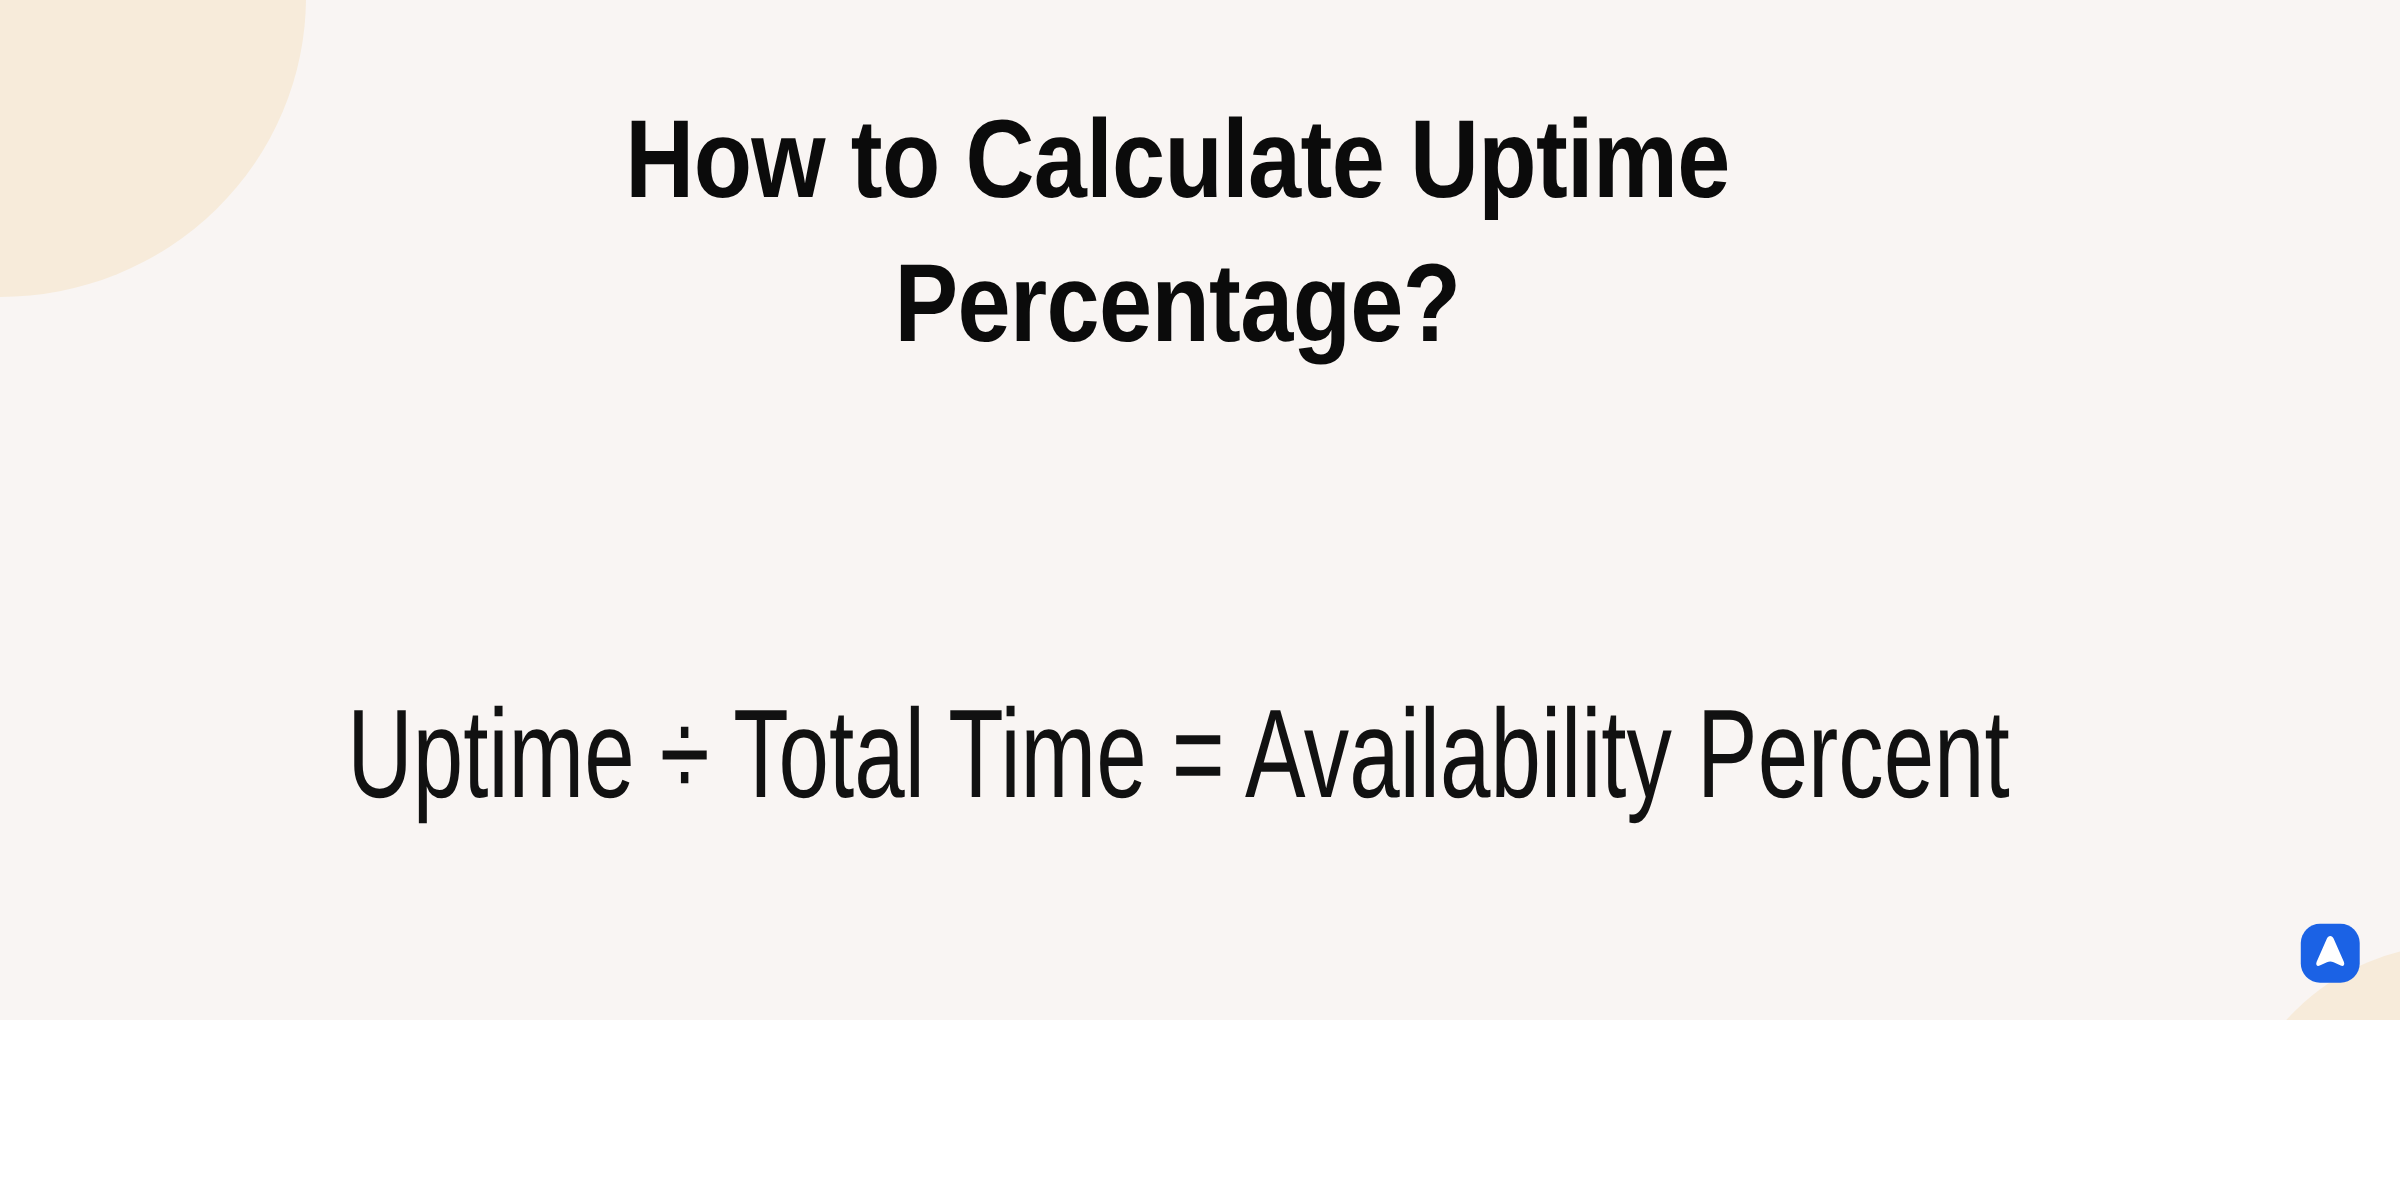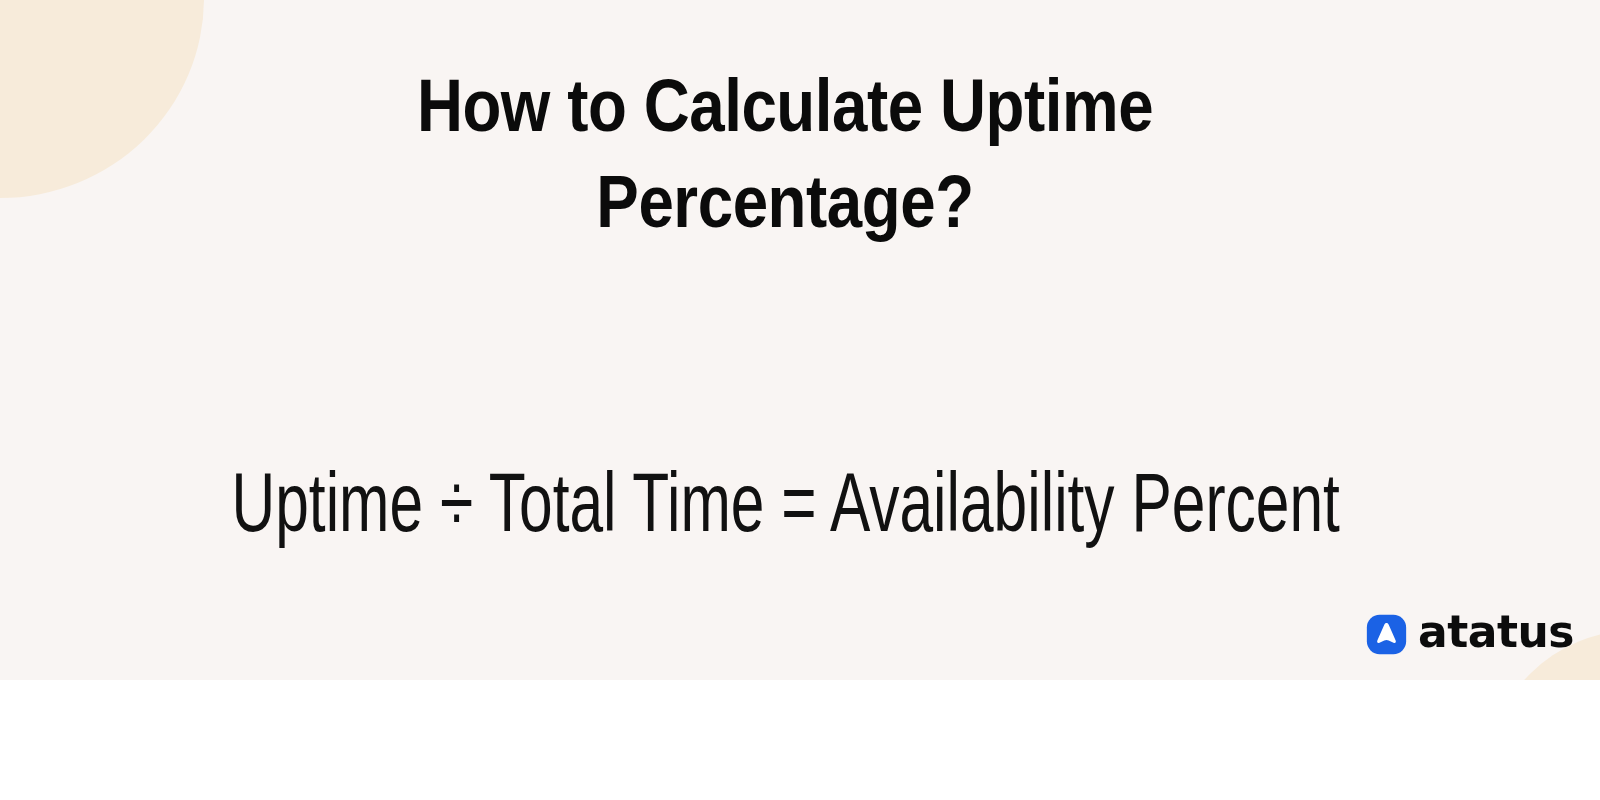--- a/index.html
+++ b/index.html
@@ -126,16 +126,15 @@
   <div id="formula-block">
     <span id="formula-text">Uptime ÷ Total Time = Availability Percent</span>
   </div>
 
   <div id="logo">
     <svg id="logo-mark" viewBox="0 0 48 48">
       <path d="M24 1.2 C38.4 1.2 46.8 9.6 46.8 24 C46.8 38.4 38.4 46.8 24 46.8 C9.6 46.8 1.2 38.4 1.2 24 C1.2 9.6 9.6 1.2 24 1.2 Z" fill="#1B62E5" transform="translate(24,24) scale(0.93) translate(-24,-24)" style="rx:14"></path>
       <rect x="1" y="1" width="46" height="46" rx="15" ry="15" fill="#1B62E5"></rect>
       <path d="M24 10.5 C25.2 10.5 26.0 11.3 26.6 12.5 L34.6 30.6 C35.6 32.9 34.3 34.6 32.2 33.6 L26.6 31.0 C24.9 30.2 23.1 30.2 21.4 31.0 L15.8 33.6 C13.7 34.6 12.4 32.9 13.4 30.6 L21.4 12.5 C22.0 11.3 22.8 10.5 24 10.5 Z" fill="#FFFFFF"></path>
     </svg>
-    <span id="logo-wordmark">atatus</span>
   </div>
 
 </div>
 
 </body></html>

